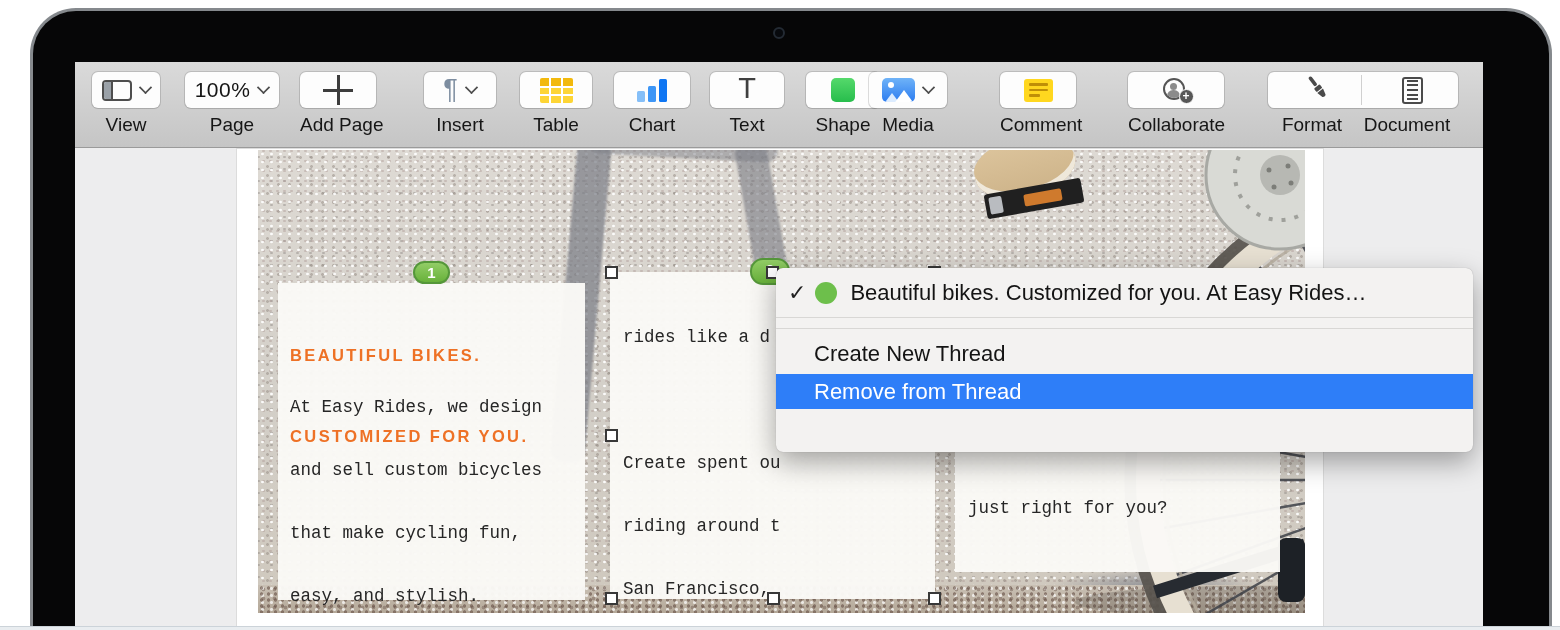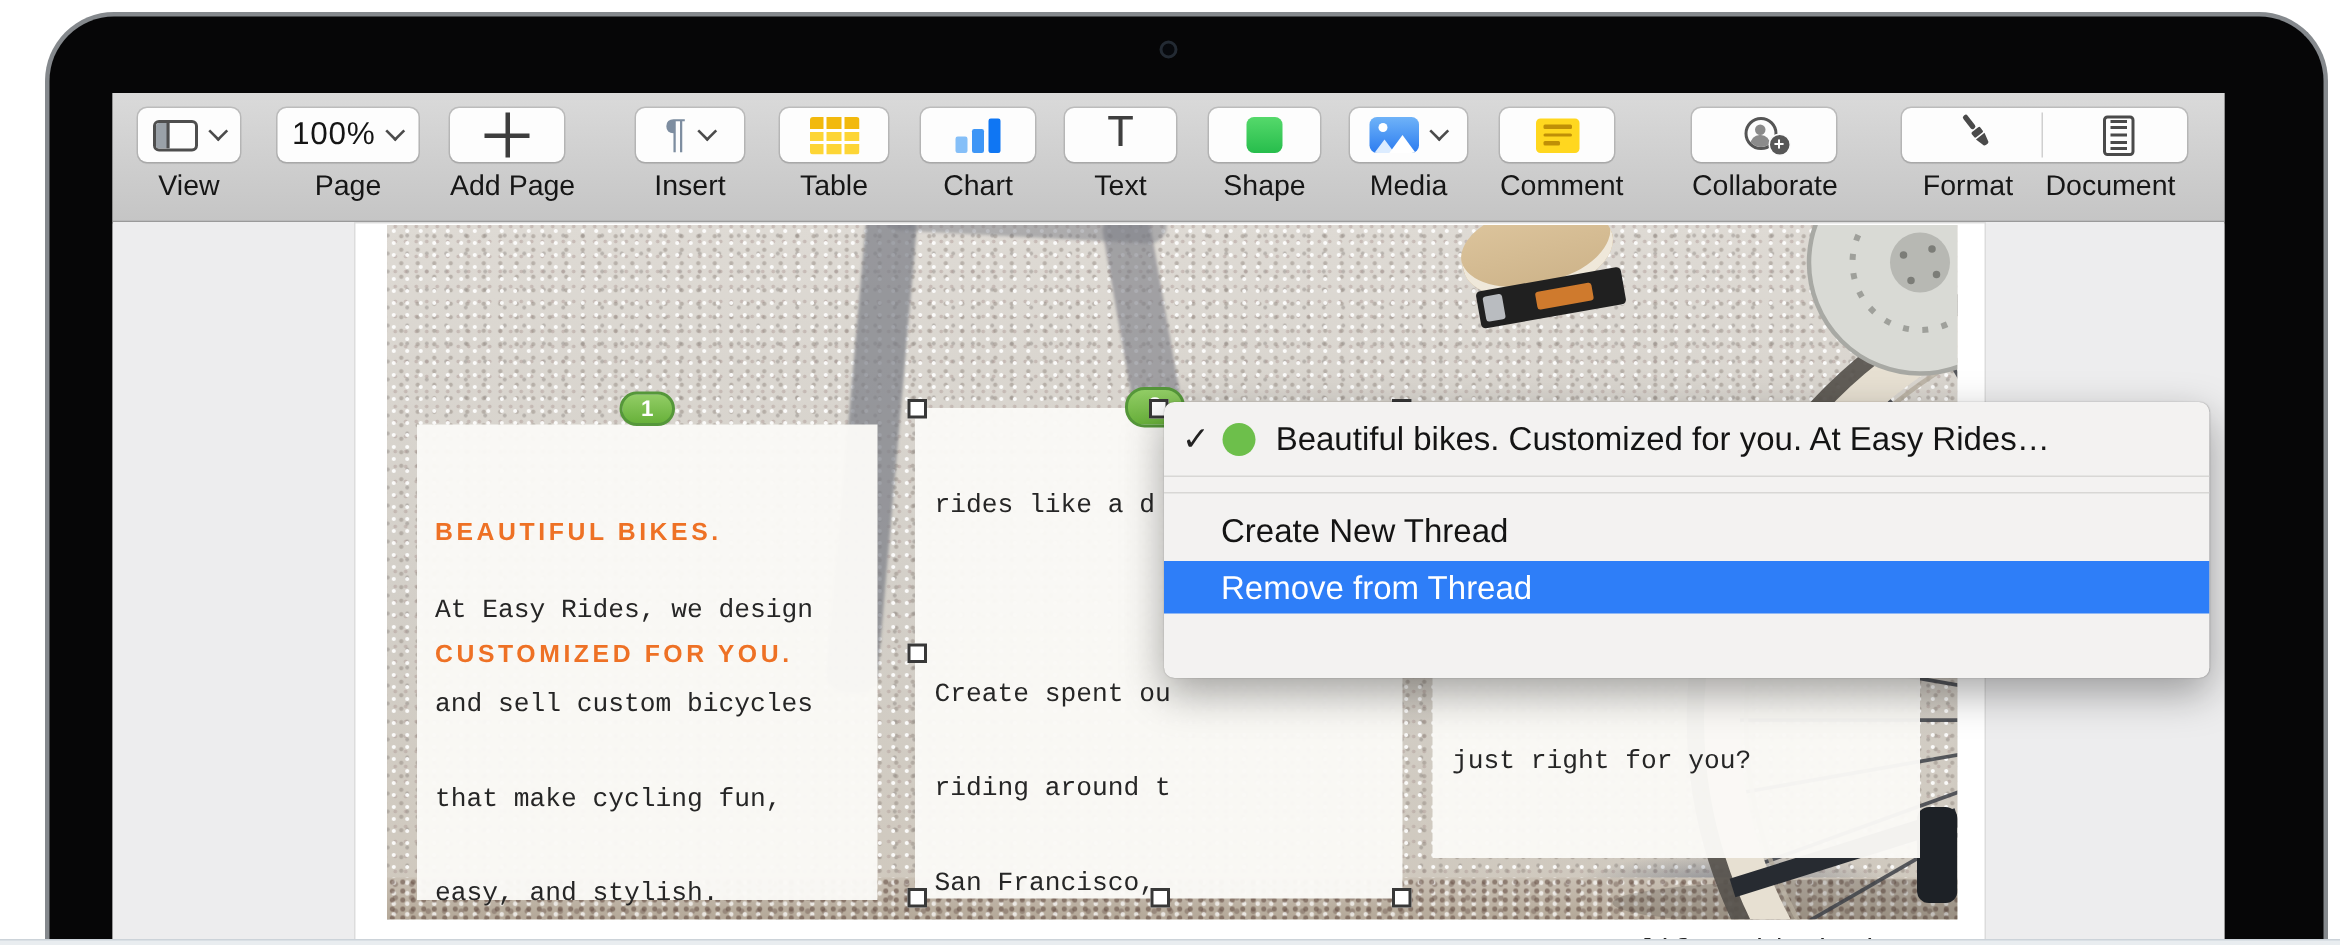--- a/index.html
+++ b/index.html
@@ -227,21 +227,21 @@
         <div class="tb-label">Text</div>
       </div>
 
       <div class="tb-item" style="left:731px;width:74px">
         <div class="tb-btn">
             <span class="ic-shape"></span>
           </div>
         <div class="tb-label">Shape</div>
       </div>
 
-      <div class="tb-item" style="left:825px;width:78px">
+      <div class="tb-item" style="left:794px;width:78px">
         <div class="tb-btn">
           <span class="ic-media">
             <span class="sun"></span>
               <span class="mt1"></span>
               <span class="mt2"></span>
           </span>
           <span class="chev"></span>
         </div>
         <div class="tb-label">Media</div>
       </div>

